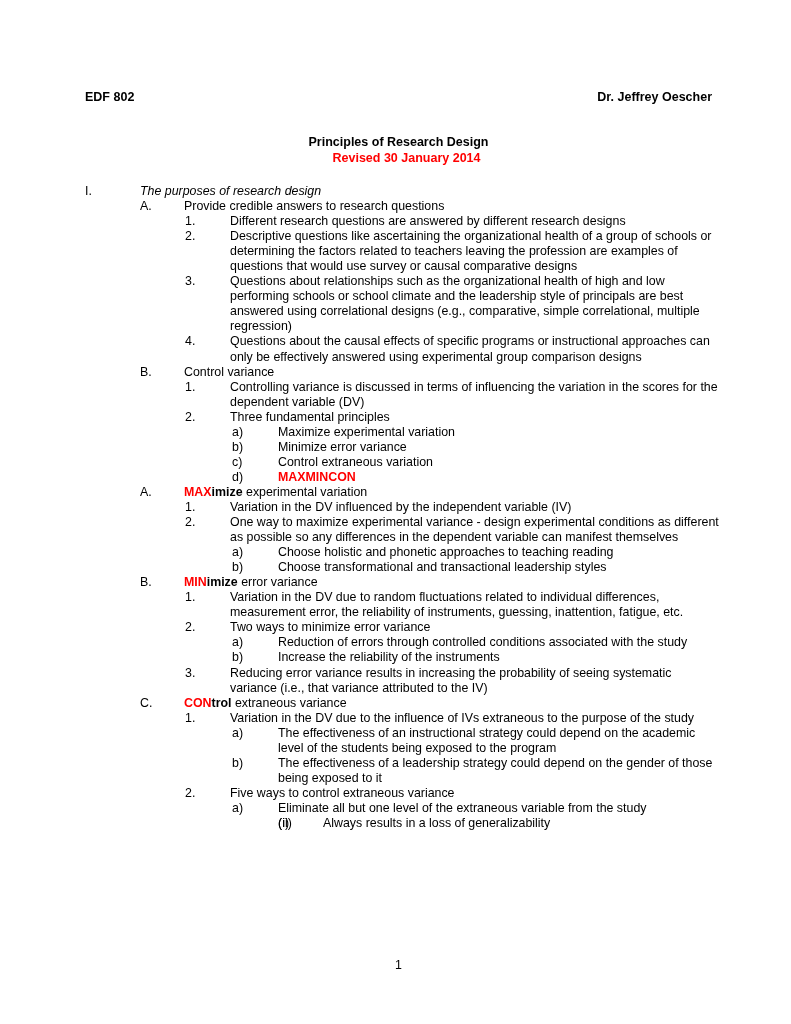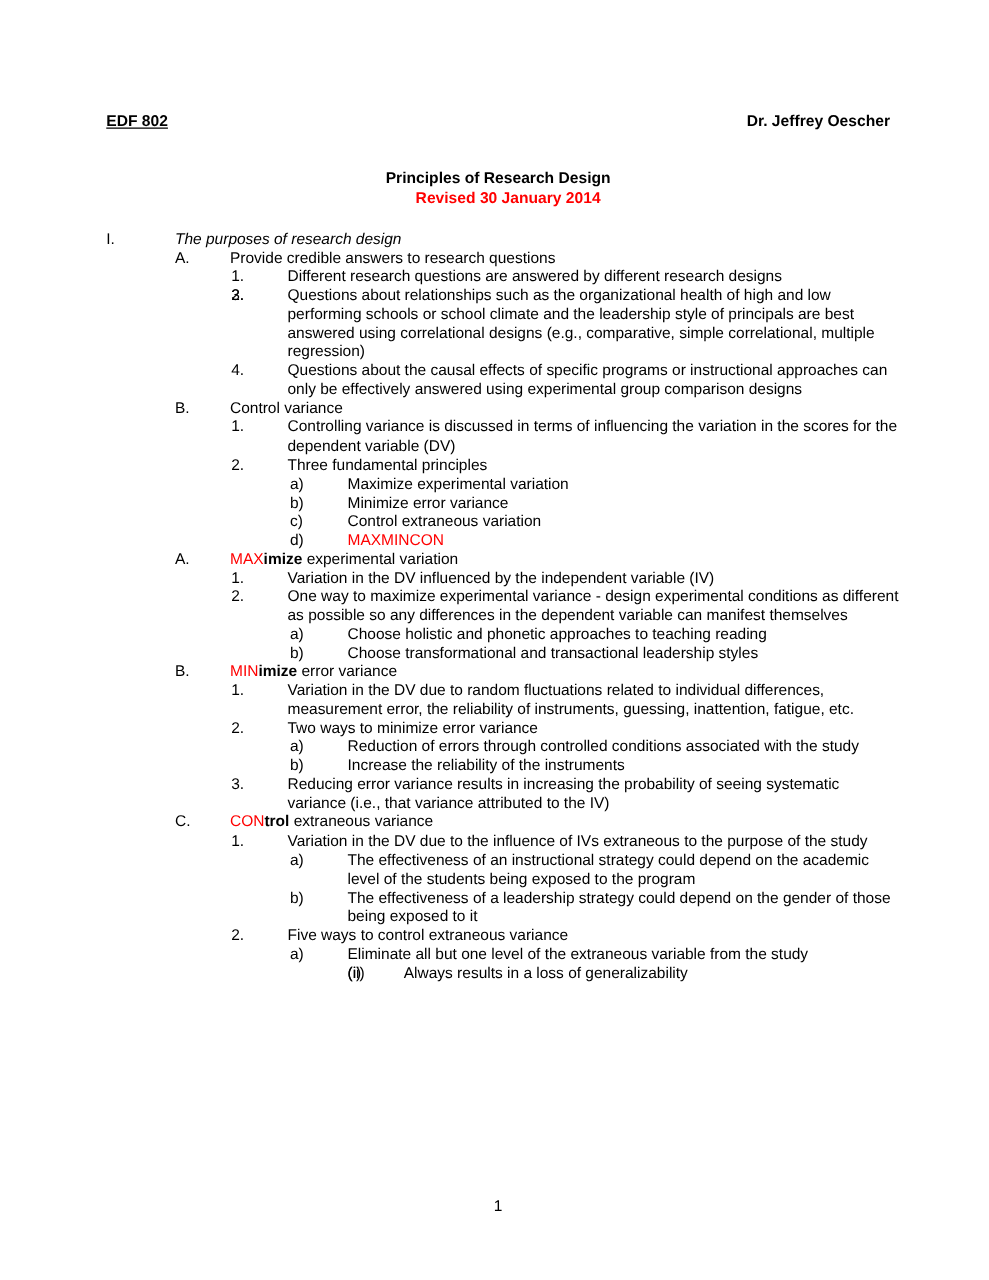--- a/index.html
+++ b/index.html
@@ -31,21 +31,21 @@
     left: 85px;
     right: 79px;
     top: 90px;
     display: flex;
     justify-content: space-between;
     align-items: baseline;
     font-size: 12.5px;
     font-weight: bold;
     line-height: 15px;
   }
-  .header-left  { text-align: center; text-decoration: underline; }
+  .header-left  { text-align: center; }
   .header-right { text-align: right; }
 
   .doc-title {
     position: absolute;
     left: 0;
     right: 0;
     top: 135px;
     text-align: center;
     font-size: 12.5px;
     font-weight: bold;
@@ -103,21 +103,21 @@
   .lvl-3 > .marker { left: 100px; }
 
   .lvl-4 { padding-left: 0px; }
   .lvl-4 > .body   { margin-left: 193px; }
   .lvl-4 > .marker { left: 147px; }
 
   .lvl-5 { padding-left: 0px; }
   .lvl-5 > .body   { margin-left: 238px; }
   .lvl-5 > .marker { left: 193px; }
   .bold     { font-weight: bold; }
-  .redbold  { color: #ff0000; font-weight: normal; }
+  .redbold  { color: #ff0000; font-weight: bold; }
 
   
   .page-number {
     position: absolute;
     left: 0;
     right: 0;
     top: 958px;
     text-align: center;
     font-size: 12.4px;
     line-height: 15px;
@@ -146,20 +146,21 @@
       <div class="ol-item lvl-2">
         <span class="marker">A.</span>
         <span class="body">Provide credible answers to research questions</span>
       </div>
       <div class="ol-item lvl-3">
         <span class="marker">1.</span>
         <span class="body">Different research questions are answered by different research designs</span>
       </div>
       <div class="ol-item lvl-3">
         <span class="marker">2.</span>
+        <span class="body">Descriptive questions like ascertaining the organizational health of a group of schools or determining the factors related to teachers leaving the profession are examples of questions that would use survey or causal comparative designs</span>
       </div>
       <div class="ol-item lvl-3">
         <span class="marker">3.</span>
         <span class="body">Questions about relationships such as the organizational health of high and low performing schools or school climate and the leadership style of principals are best answered using correlational designs (e.g., comparative, simple correlational, multiple regression)</span>
       </div>
       <div class="ol-item lvl-3">
         <span class="marker">4.</span>
         <span class="body">Questions about the causal effects of specific programs or instructional approaches can only be effectively answered using experimental group comparison designs</span>
       </div>
       <div class="ol-item lvl-2">

